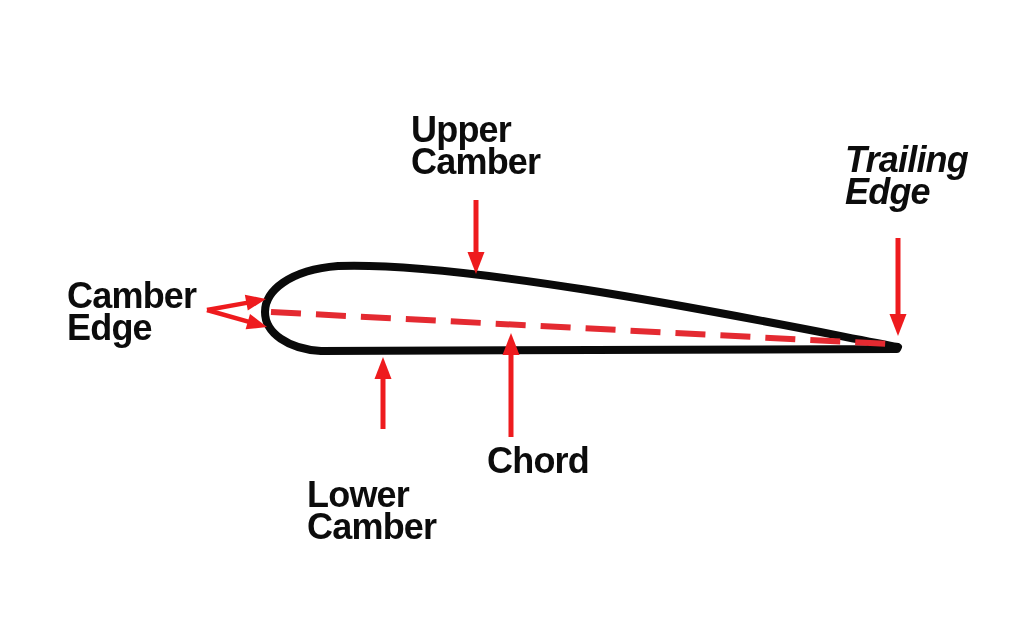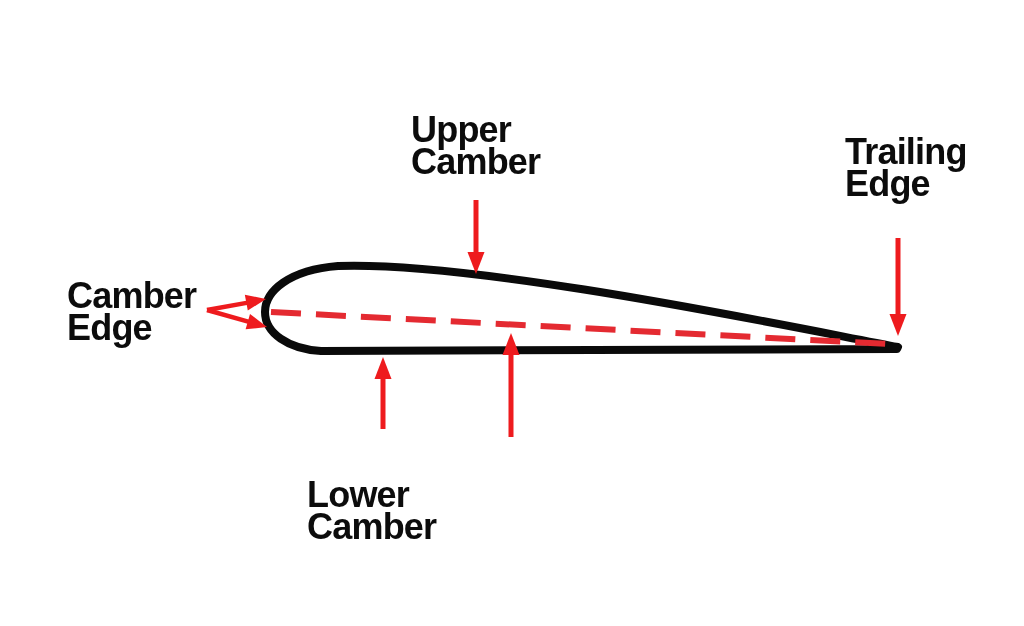--- a/index.html
+++ b/index.html
@@ -25,21 +25,21 @@
     position: absolute;
     font-weight: 700;
     font-size: 36px;
     line-height: 32px;
     letter-spacing: -0.8px;
     color: var(--color-label-text, #0c0c0c);
     white-space: pre-line;
     user-select: none;
   }
   .label-upper-camber  { left: 411px; top: 114px; }
-  .label-trailing-edge { left: 845px; top: 136px; }
+  .label-trailing-edge { left: 845px; top: 144px; font-style: italic; }
   .label-leading-edge  { left: 67px;  top: 280px; }
   .label-lower-camber  { left: 307px; top: 444px; margin-top: 35px; }
   .label-chord         { left: 487px; top: 445px; }
 
   .outline-stroke {
     stroke: var(--color-outline, #0a0a0a);
     stroke-width: 8;
     fill: none;
     stroke-linecap: round;
     stroke-linejoin: round;
@@ -116,13 +116,14 @@
 
   <div class="diagram-label label-trailing-edge">Trailing
 Edge</div>
 
   <div class="diagram-label label-leading-edge">Camber
 Edge</div>
 
   <div class="diagram-label label-lower-camber">Lower
 Camber</div>
 
+  <div class="diagram-label label-chord">Chord</div>
 </div>
 
 </body></html>

